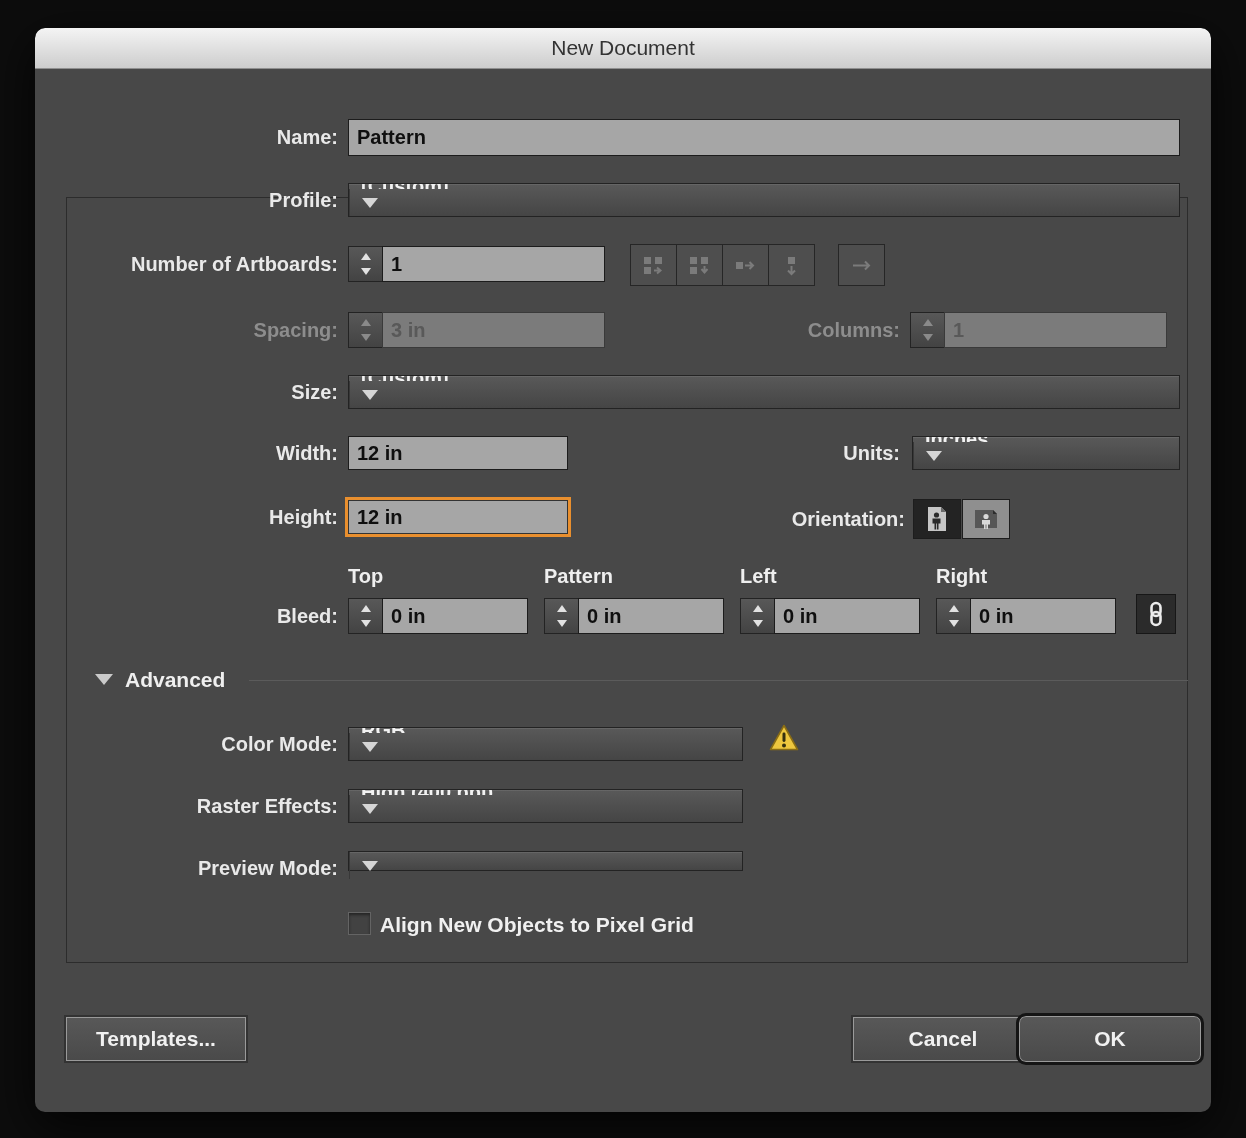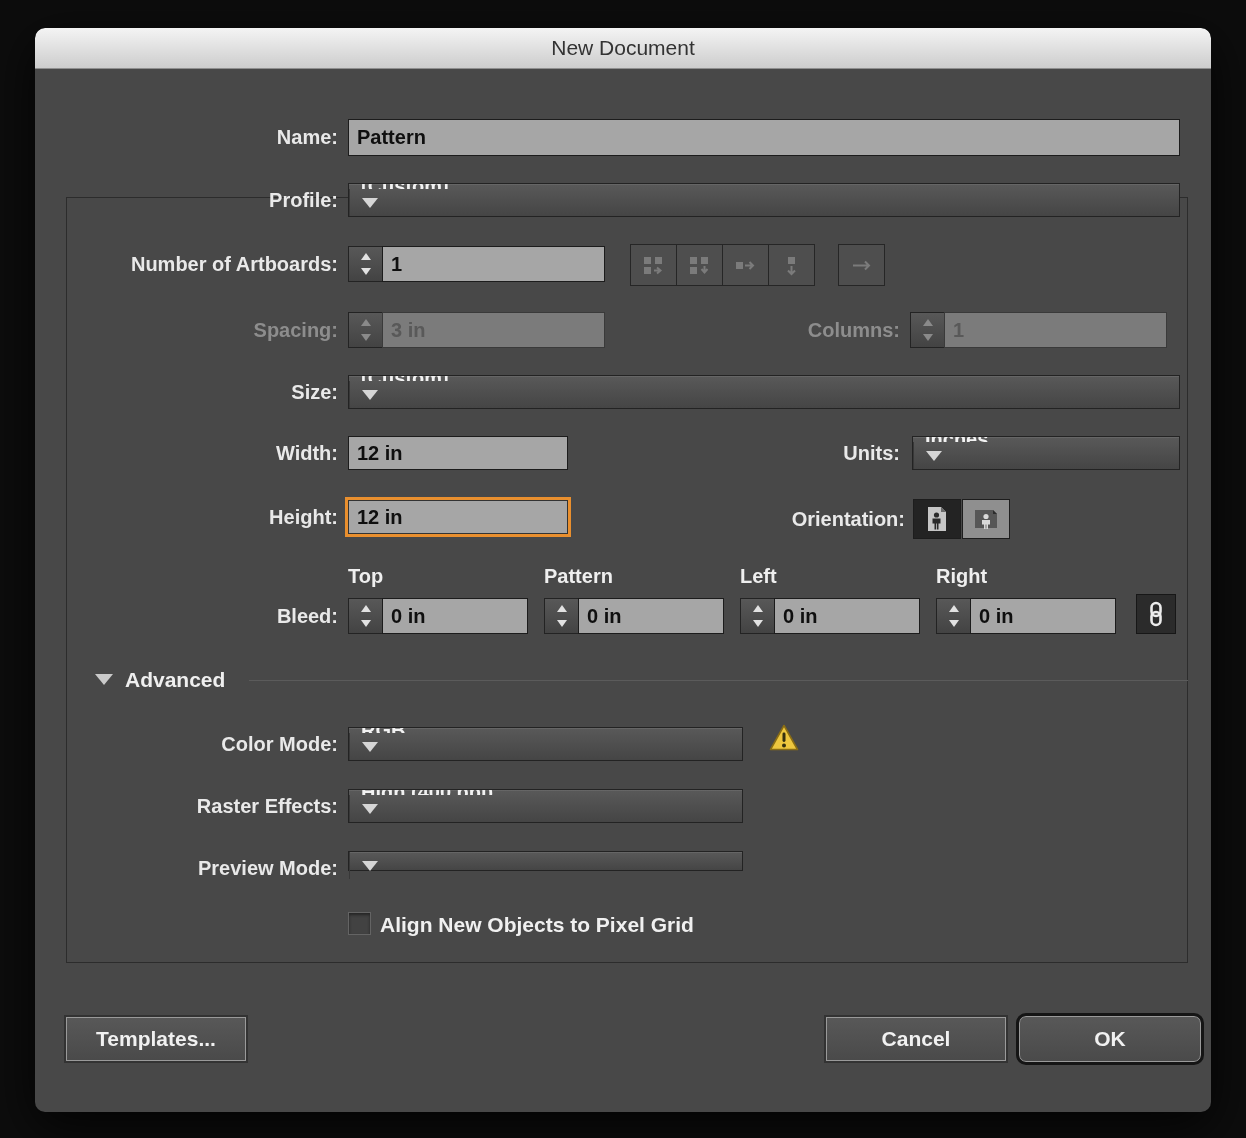--- a/index.html
+++ b/index.html
@@ -347,16 +347,16 @@
     <span class="dd-text">Default</span>
     <span class="dd-arrow">
         <i class="tri-dd"></i>
       </span>
   </div>
 
   <div class="checkbox" style="left:313px;top:884px;"></div>
   <div class="cblabel" style="left:345px;top:885px;">Align New Objects to Pixel Grid</div>
 
   <button class="btn" style="left:31px;top:989px;width:180px;height:44px;">Templates...</button>
-  <button class="btn" style="left:791px;top:989px;width:180px;height:44px;">Cancel</button>
+  <button class="btn" style="left:818px;top:989px;width:180px;height:44px;">Cancel</button>
   <button class="btn default" style="left:984px;top:988px;width:182px;height:46px;border-radius:7px;">OK</button>
 
 </div>
 
 </body></html>

